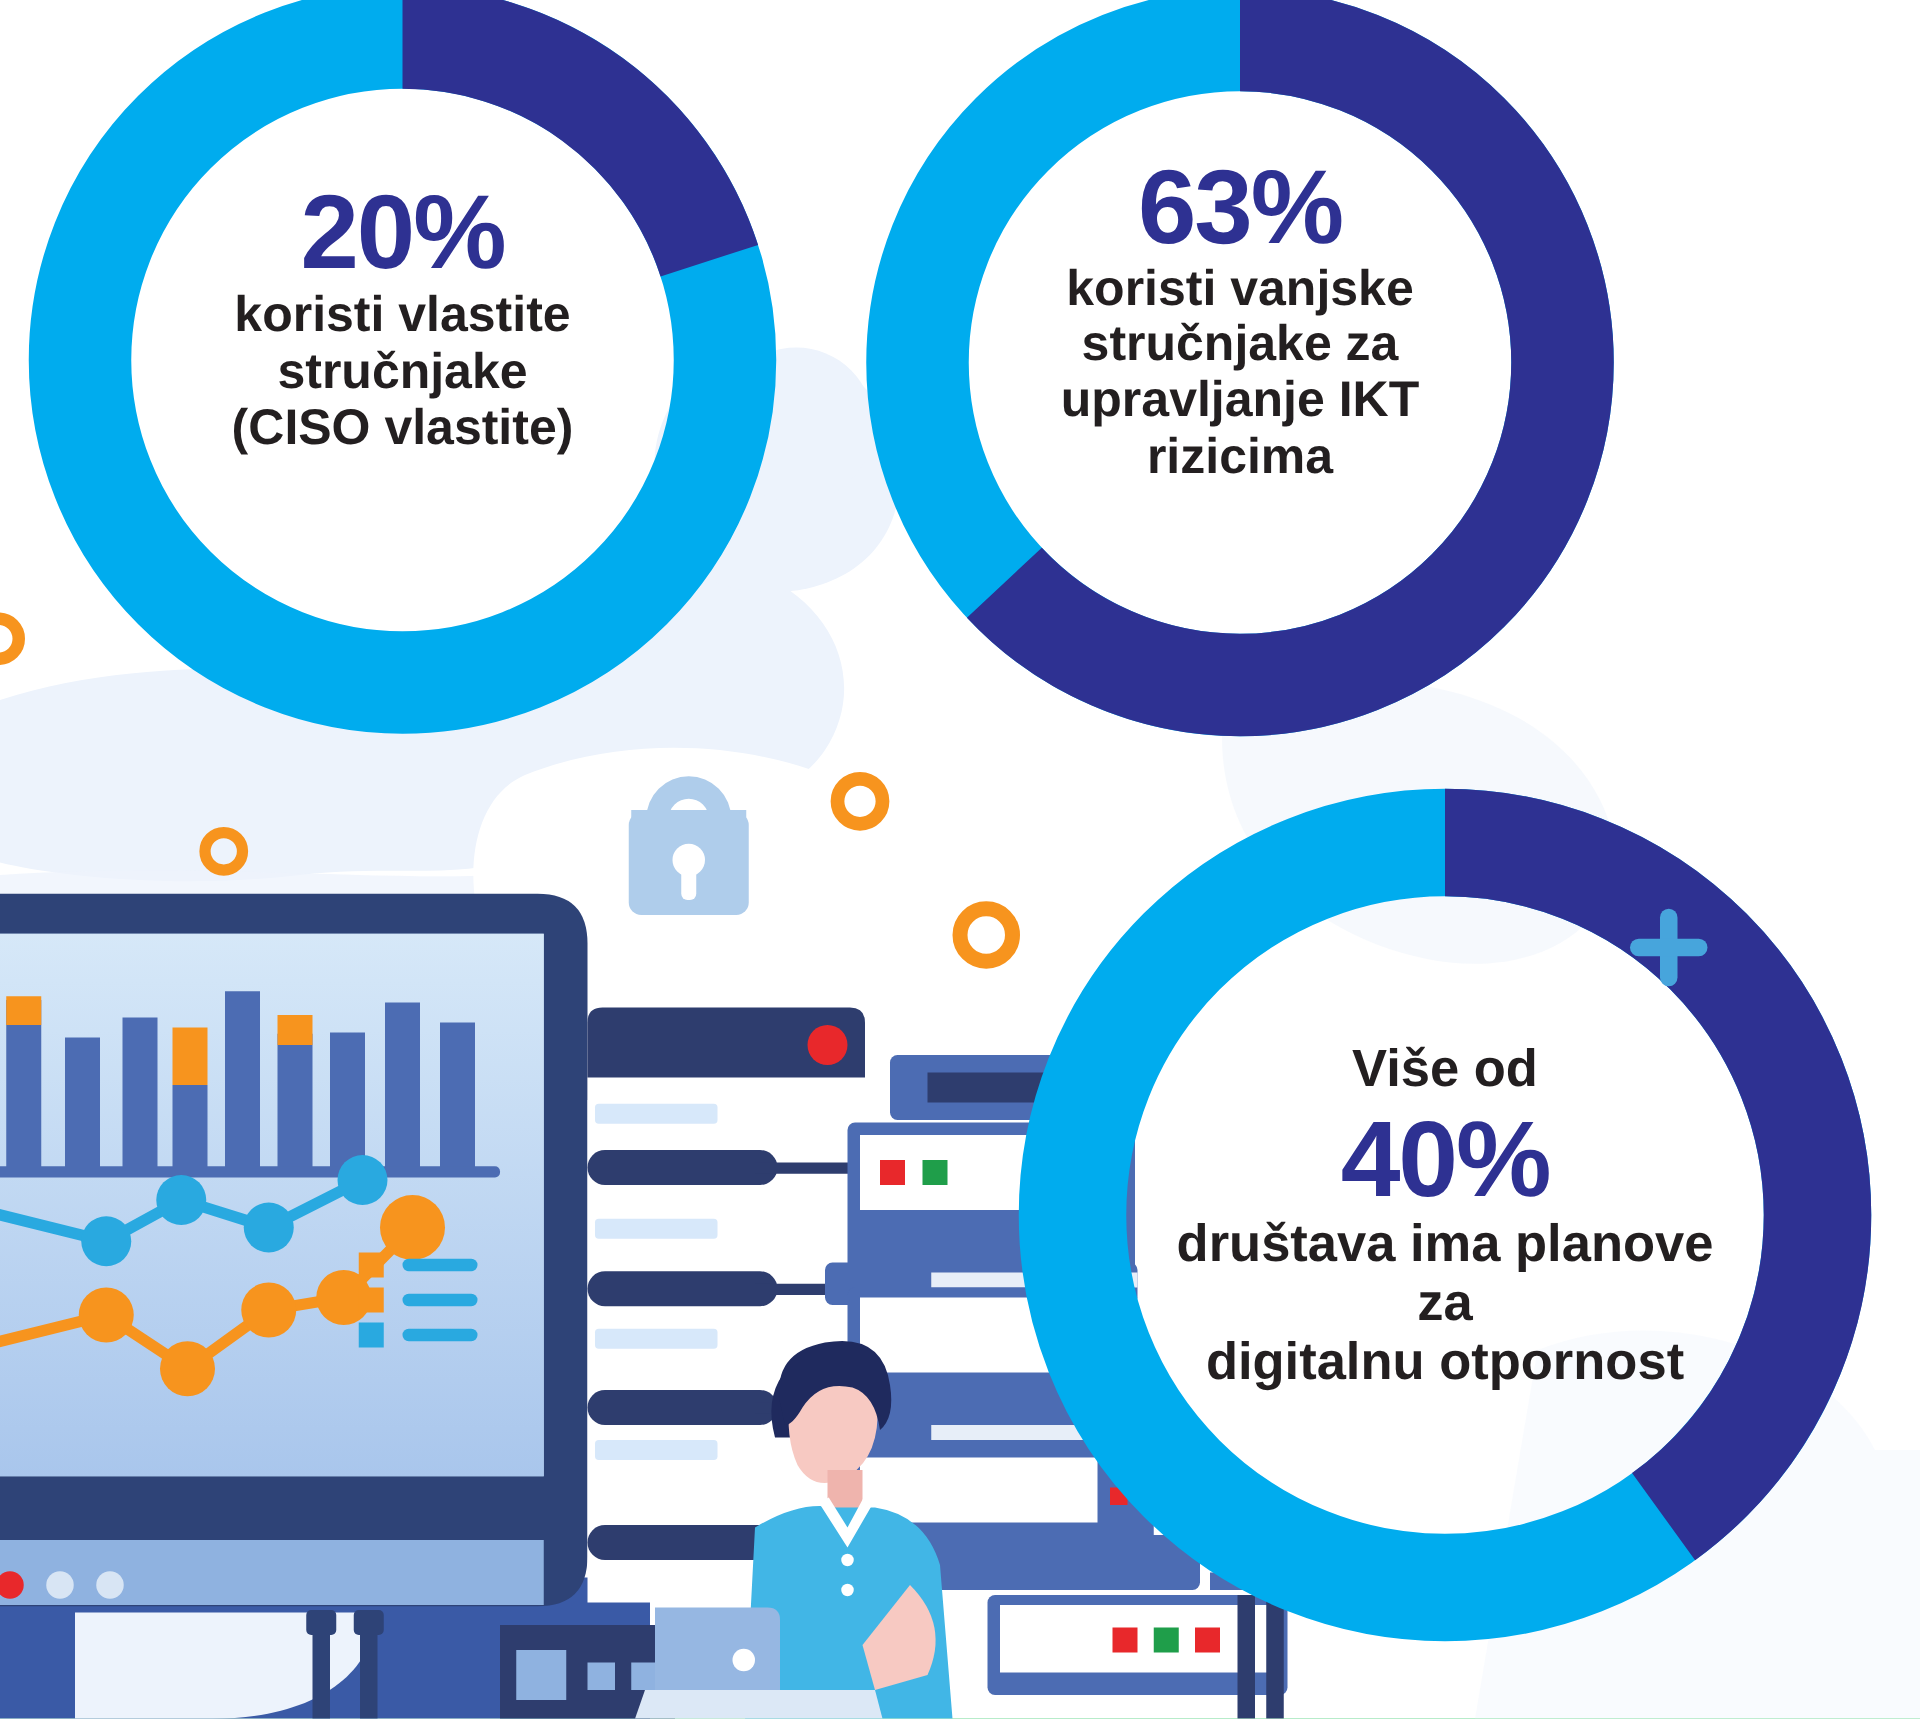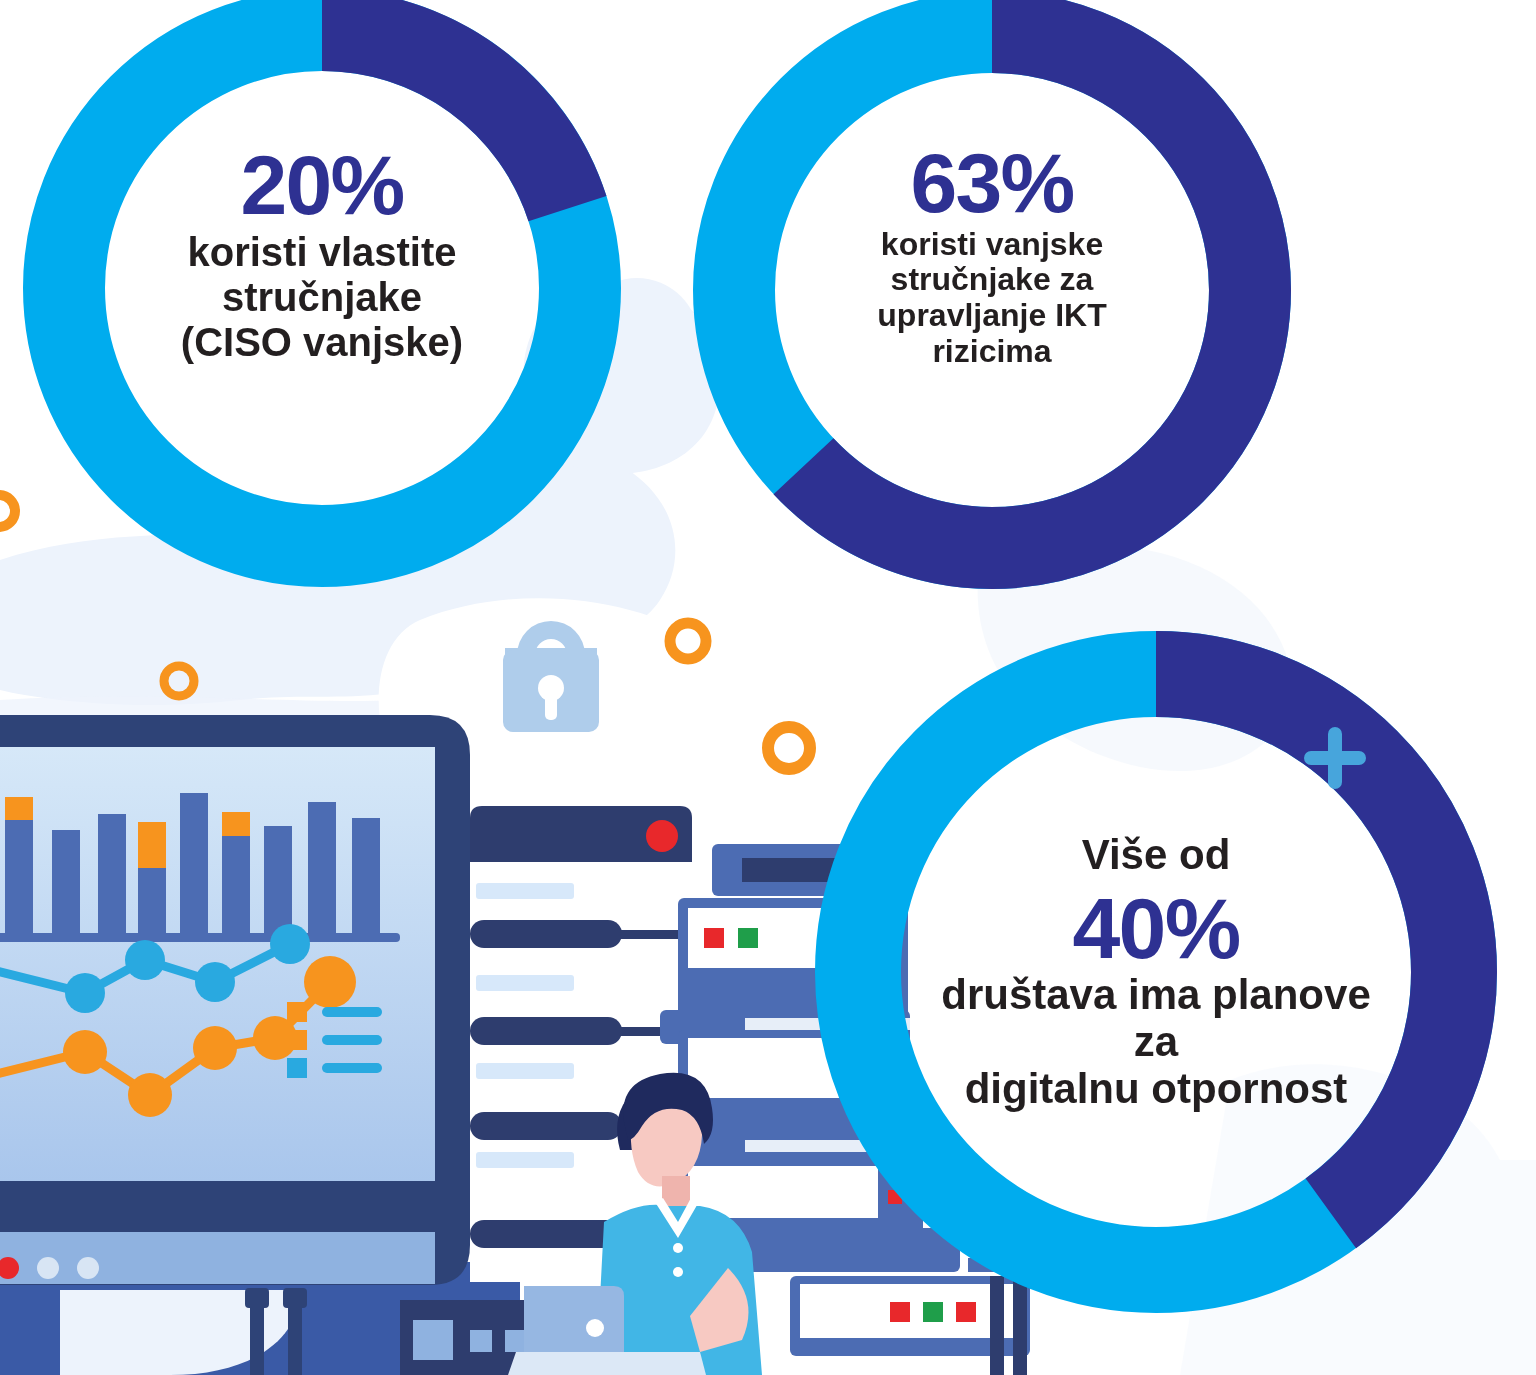--- a/index.html
+++ b/index.html
@@ -43,21 +43,21 @@
   
   #card1{left:20px;top:-14px;}
   #card1 .donut-center{left:112px;top:78px;width:380px;height:380px;padding:0 6px;}
   #card1 .pct{font-size:84px;margin-bottom:4px;}
   #card1 .cap{font-size:40px;}
 
   
   #card2{left:688px;top:-14px;}
   #card2 .donut-center{left:118px;top:84px;width:372px;height:372px;padding:0 8px;}
   #card2 .pct{font-size:84px;margin-bottom:2px;}
-  #card2 .cap{font-size:32px;}
+  #card2 .cap{font-size:40px;}
 
   
   #card3{left:806px;top:622px;}
   #card3 .donut-center{left:128px;top:128px;width:444px;height:444px;padding:0 2px;}
   #card3 .pre{font-size:42px;margin-bottom:8px;}
   #card3 .pct{font-size:86px;margin-bottom:1px;}
   #card3 .cap{font-size:42px;}
 </style>
 </head>
 <body>
@@ -265,21 +265,21 @@
   <div class="donut-card" id="card1">
     <svg width="604" height="604" viewBox="0 0 604 604">
 
       <circle cx="302" cy="302" r="258" fill="none" stroke="#00ACEE" stroke-width="82"></circle>
       <circle cx="302" cy="302" r="258" fill="none" stroke="#2E3192" stroke-width="82" stroke-dasharray="324.3 1297.3" transform="rotate(-90 302 302)"></circle>
     </svg>
     <div class="donut-center">
       <div class="pct" style="color:#2E3192">20%</div>
       <div class="cap">koristi vlastite</div>
       <div class="cap">stručnjake</div>
-      <div class="cap">(CISO vanjske)</div>
+      <div class="cap">(CISO vlastite)</div>
     </div>
   </div>
 
   <div class="donut-card" id="card2">
     <svg width="608" height="608" viewBox="0 0 608 608">
       <circle cx="304" cy="304" r="258" fill="none" stroke="#00ACEE" stroke-width="82"></circle>
       <circle cx="304" cy="304" r="258" fill="none" stroke="#2E3192" stroke-width="82" stroke-dasharray="1021.5 1621.6" transform="rotate(-90 304 304)"></circle>
     </svg>
     <div class="donut-center">
       <div class="pct" style="color:#2E3192">63%</div>

